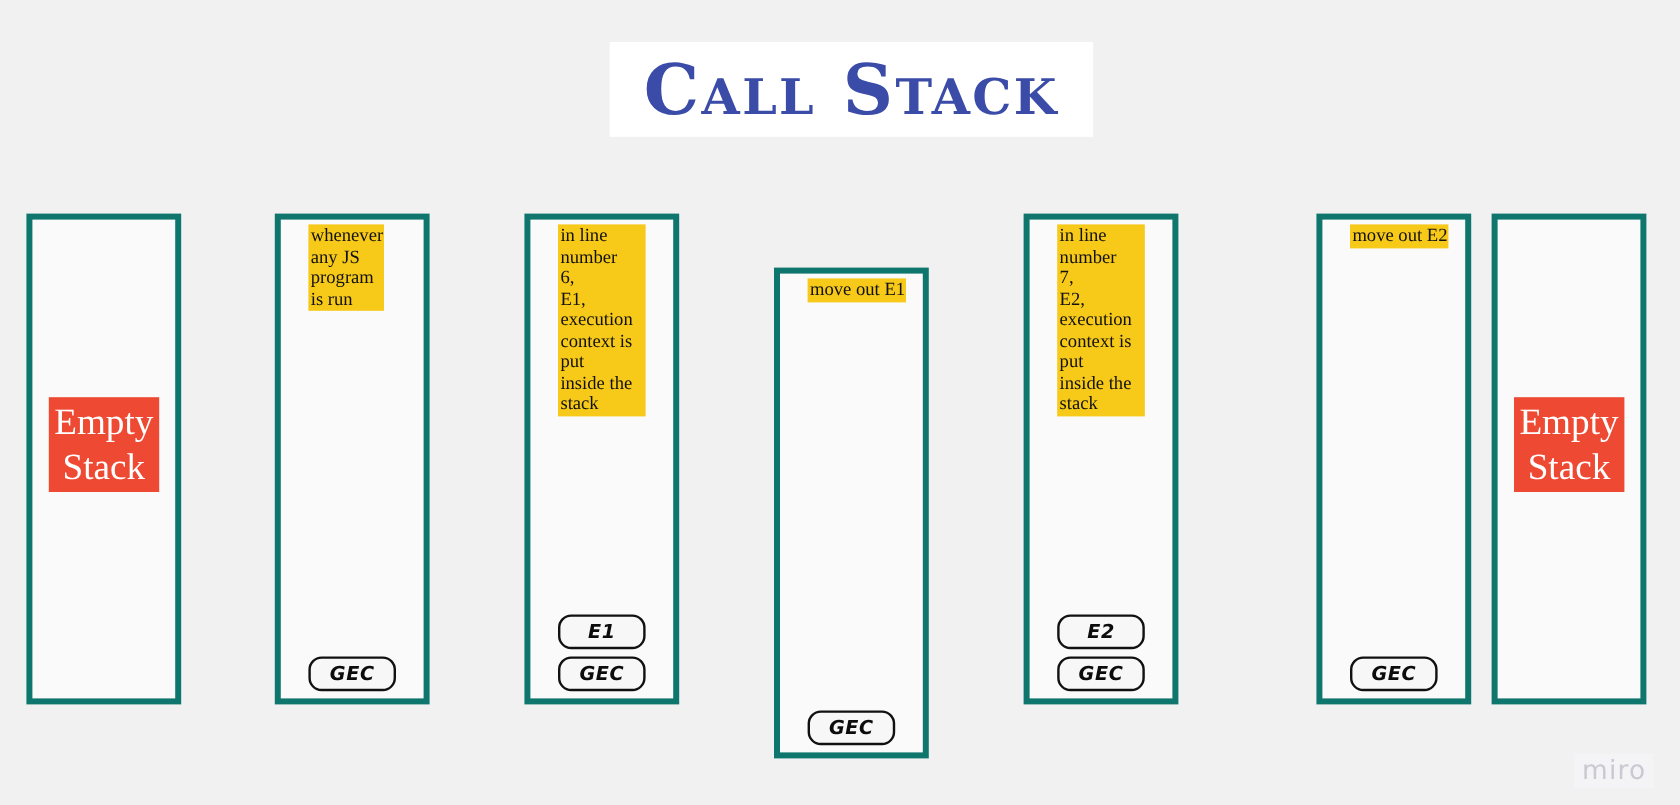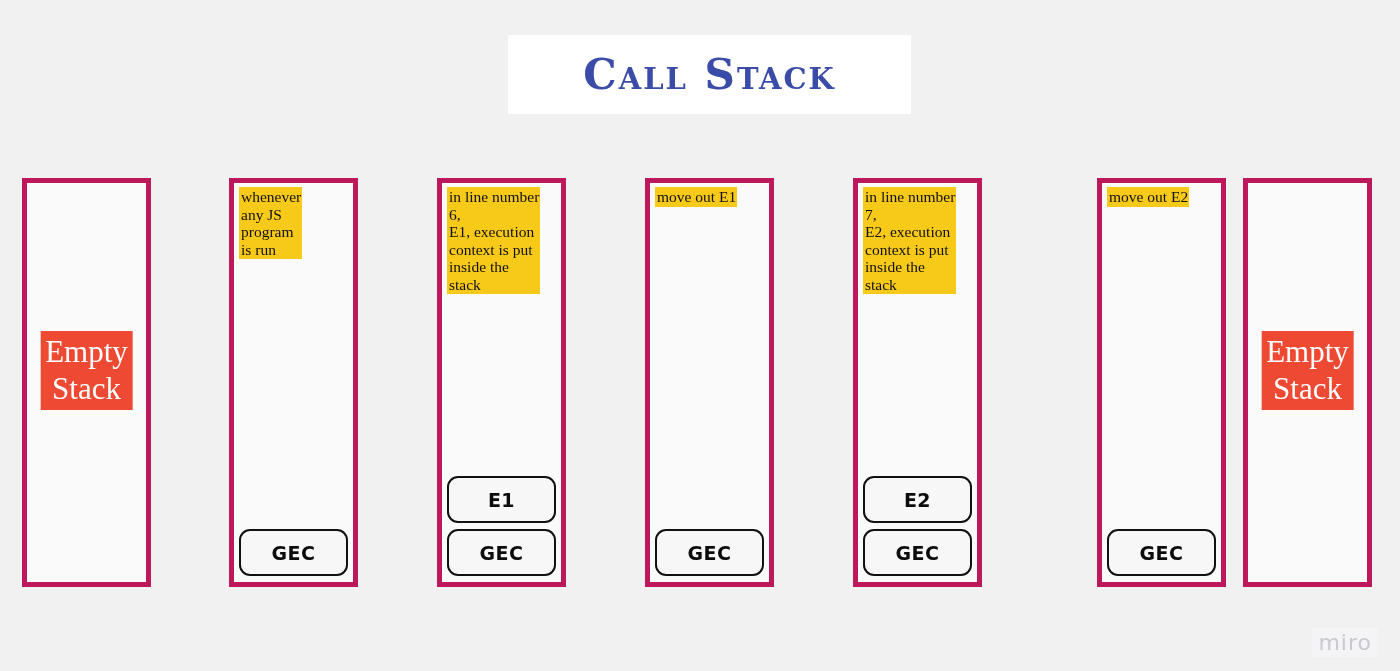--- a/index.html
+++ b/index.html
@@ -22,36 +22,36 @@
     height: 79px;
     background: #ffffff;
     display: flex;
     align-items: center;
     justify-content: center;
   }
   .title-text {
     font-family: "DejaVu Serif", "Liberation Serif", serif;
     font-variant: small-caps;
     font-weight: 700;
-    font-size: 42px;
+    font-size: 58px;
     letter-spacing: 2px;
     color: #3b4ba8;
     line-height: 1;
     white-space: nowrap;
   }
 
   
   .column {
     position: absolute;
     top: 178px;
     width: 129px;
     height: 409px;
-    border: 5px solid #be185d;
+    border: 5px solid #0f766e;
     background: #fafafa;
-    padding: 4px 5px;
+    padding: 4px 23px;
   }
 
   .col-inner {
     position: relative;
     width: 100%;
     height: 100%;
   }
 
   
   .note {
@@ -93,32 +93,33 @@
   .frames {
     position: absolute;
     left: 0;
     right: 0;
     bottom: 2px;
     display: flex;
     flex-direction: column;
     gap: 6px;
   }
   .frame {
-    height: 47px;
+    height: 29px;
     border: 2.5px solid #111111;
     border-radius: 11px;
     background: #f7f7f7;
     display: flex;
     align-items: center;
     justify-content: center;
     font-family: "DejaVu Sans", "Liberation Sans", sans-serif;
     font-weight: 700;
-    font-size: 19px;
+    font-size: 16px;
     letter-spacing: 0.5px;
     color: #0c0c0c;
+    font-style: italic;
   }
 
   
   .watermark {
     position: absolute;
     right: 22px;
     bottom: 14px;
     font-family: "DejaVu Sans", "Liberation Sans", sans-serif;
     font-size: 22px;
     letter-spacing: 1px;
@@ -163,21 +164,21 @@
 context is put
 inside the
 stack</div>
     <div class="frames">
       <div class="frame">E1</div>
       <div class="frame">GEC</div>
     </div>
   </div>
 </div>
 
-<div class="column" style="left:645px;">
+<div class="column" style="left:645px;margin-top:45px;">
   <div class="col-inner">
     <div class="note inline-note">move out E1</div>
     <div class="frames">
       <div class="frame">GEC</div>
     </div>
   </div>
 </div>
 
 <div class="column" style="left:853px;">
   <div class="col-inner">

